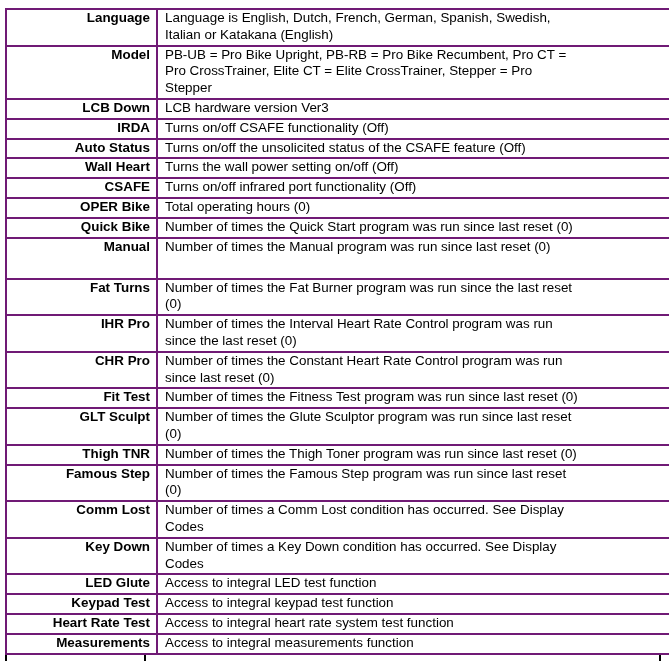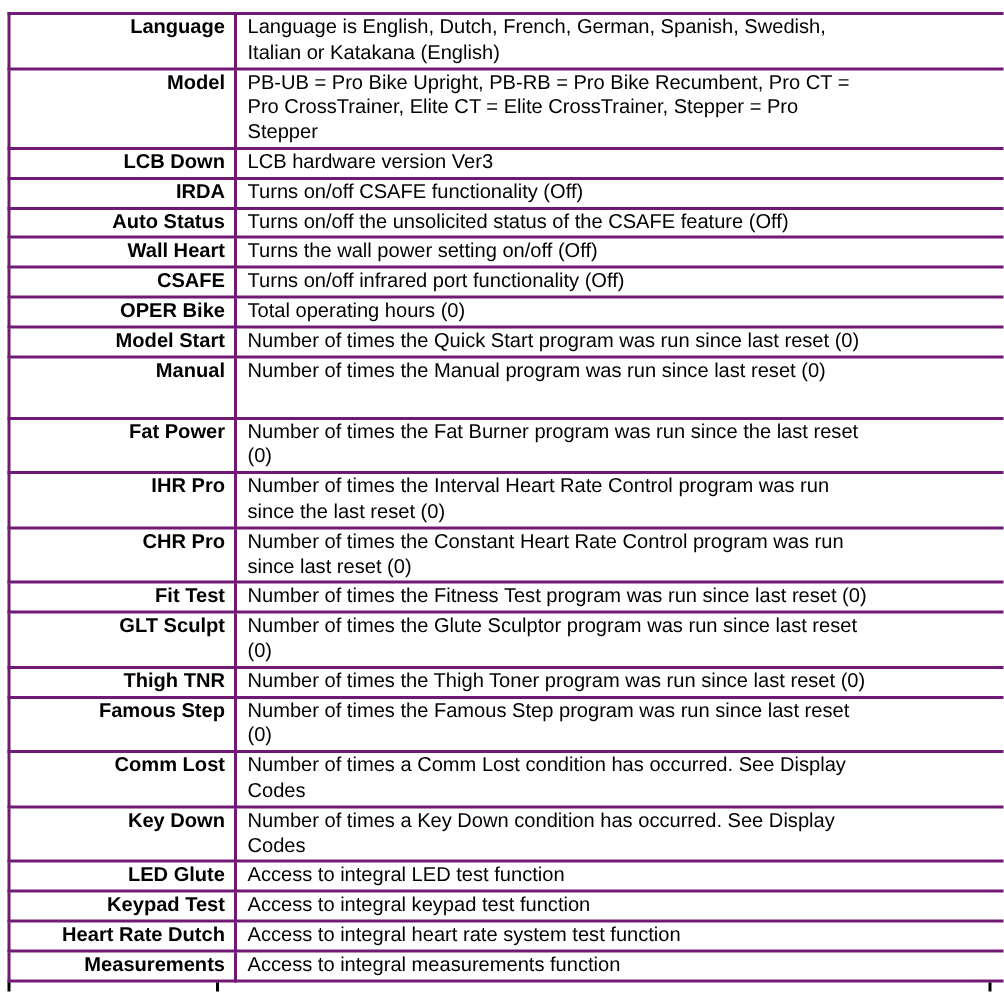--- a/index.html
+++ b/index.html
@@ -110,31 +110,31 @@
     <th class="label-cell">CSAFE</th>
     <td class="desc-cell">Turns on/off infrared port functionality (Off)</td>
   </tr>
 
   <tr>
     <th class="label-cell">OPER Bike</th>
     <td class="desc-cell">Total operating hours (0)</td>
   </tr>
 
   <tr>
-    <th class="label-cell">Model Start</th>
+    <th class="label-cell">Quick Bike</th>
     <td class="desc-cell">Number of times the Quick Start program was run since last reset (0)</td>
   </tr>
 
   <tr style="height: 41px;">
     <th class="label-cell">Manual</th>
     <td class="desc-cell">Number of times the Manual program was run since last reset (0)</td>
   </tr>
 
   <tr>
-    <th class="label-cell">Fat Power</th>
+    <th class="label-cell">Fat Turns</th>
     <td class="desc-cell">Number of times the Fat Burner program was run since the last reset
 (0)</td>
   </tr>
 
   <tr>
     <th class="label-cell">IHR Pro</th>
     <td class="desc-cell">Number of times the Interval Heart Rate Control program was run
 since the last reset (0)</td>
   </tr>
 
@@ -182,21 +182,21 @@
     <th class="label-cell">LED Glute</th>
     <td class="desc-cell">Access to integral LED test function</td>
   </tr>
 
   <tr>
     <th class="label-cell">Keypad Test</th>
     <td class="desc-cell">Access to integral keypad test function</td>
   </tr>
 
   <tr>
-    <th class="label-cell">Heart Rate Dutch</th>
+    <th class="label-cell">Heart Rate Test</th>
     <td class="desc-cell">Access to integral heart rate system test function</td>
   </tr>
 
   <tr>
     <th class="label-cell">Measurements</th>
     <td class="desc-cell">Access to integral measurements function</td>
   </tr>
 </tbody>
   </table>
   <div class="cutoff-stub">

